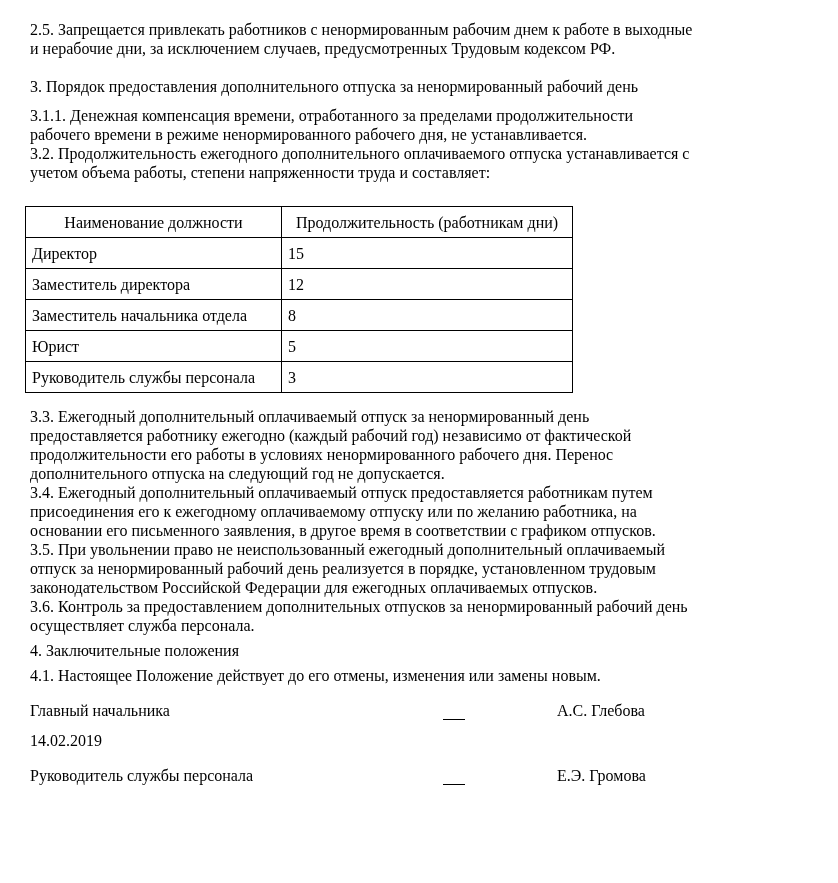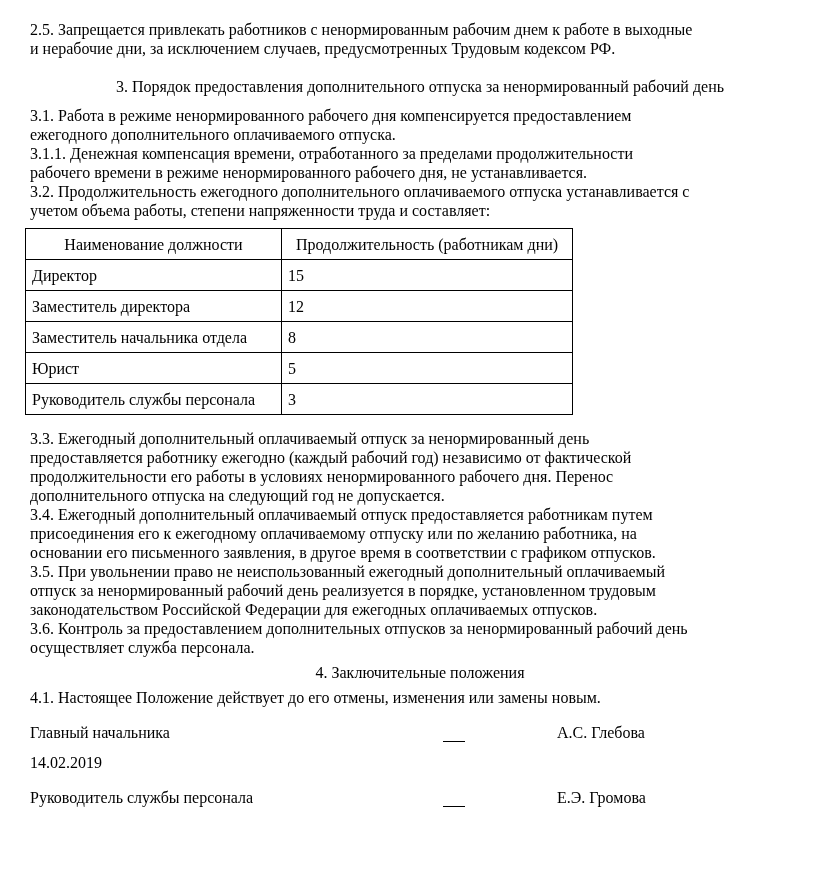--- a/index.html
+++ b/index.html
@@ -20,31 +20,31 @@
     box-sizing: border-box;
     width: 838px;
     height: 862px;
     padding: 20px 28px 0 30px;
   }
   p {
     margin: 0;
     white-space: pre-line; 
   }
   .heading {
-    text-align: center;
+    text-align: left;
     white-space: normal;
   }
   .h3 { margin: 19px 0 10px 0; }
   .h4 { margin: 6px 0 6px 0; }
   .mt14 { margin-top: 14px; }
 
   table.duration-table {
     border-collapse: collapse;
     table-layout: fixed;
-    margin: 8px 0 0 -5px;
+    margin: 24px 0 0 -5px;
   }
   .duration-table th,
   .duration-table td {
     border: 1px solid #000000;
     font-weight: normal;
     font-size: 16px;
     line-height: 19px;
     height: 26px;
     vertical-align: middle;
     padding: 2px 4px 2px 6px;
@@ -74,22 +74,20 @@
 </head>
 <body>
 
 <div class="page">
 
   <p>2.5. Запрещается привлекать работников с ненормированным рабочим днем к работе в выходные
 и нерабочие дни, за исключением случаев, предусмотренных Трудовым кодексом РФ.</p>
 
   <p class="heading h3">3. Порядок предоставления дополнительного отпуска за ненормированный рабочий день</p>
 
-  <p>3.1. Работа в режиме ненормированного рабочего дня компенсируется предоставлением
-ежегодного дополнительного оплачиваемого отпуска.</p>
   <p>3.1.1. Денежная компенсация времени, отработанного за пределами продолжительности
 рабочего времени в режиме ненормированного рабочего дня, не устанавливается.</p>
   <p>3.2. Продолжительность ежегодного дополнительного оплачиваемого отпуска устанавливается с
 учетом объема работы, степени напряженности труда и составляет:</p>
 
   <table class="duration-table">
     <colgroup>
       <col style="width:256px">
       <col style="width:291px">
     </colgroup>

